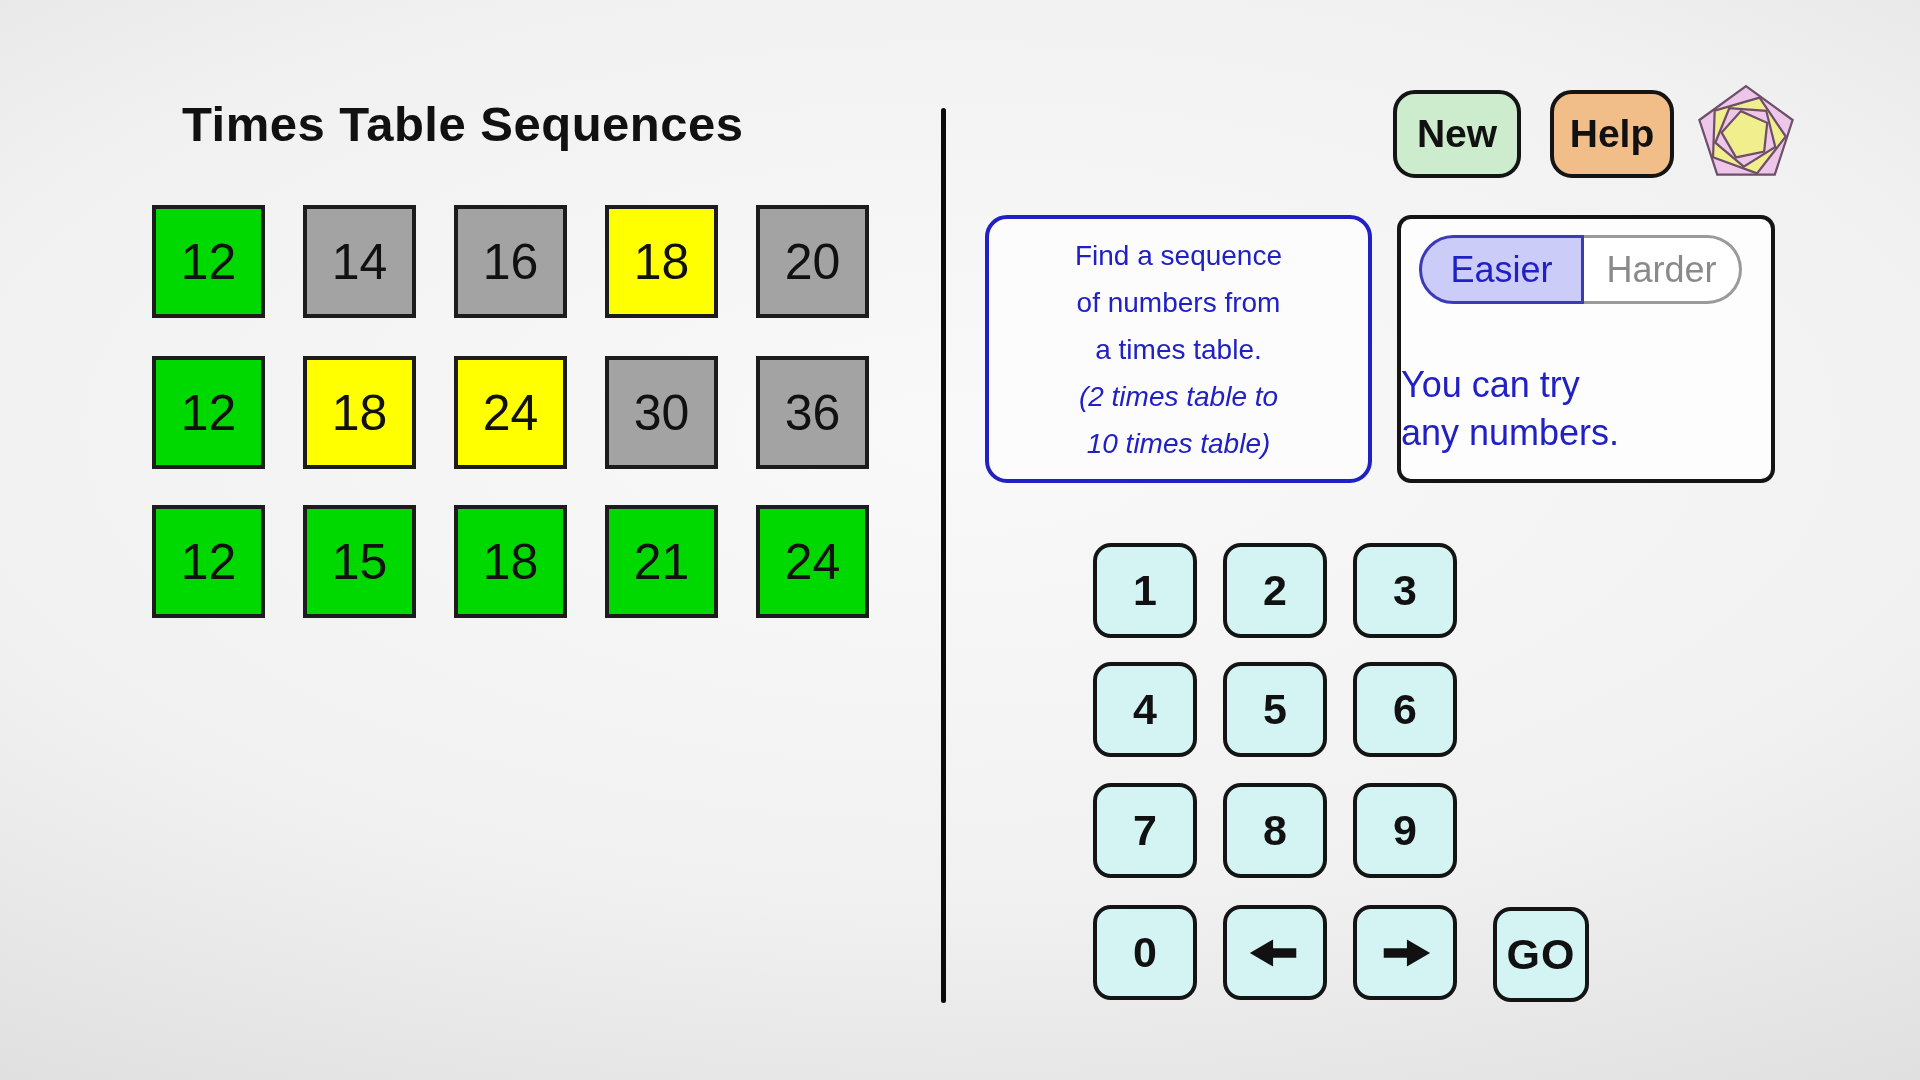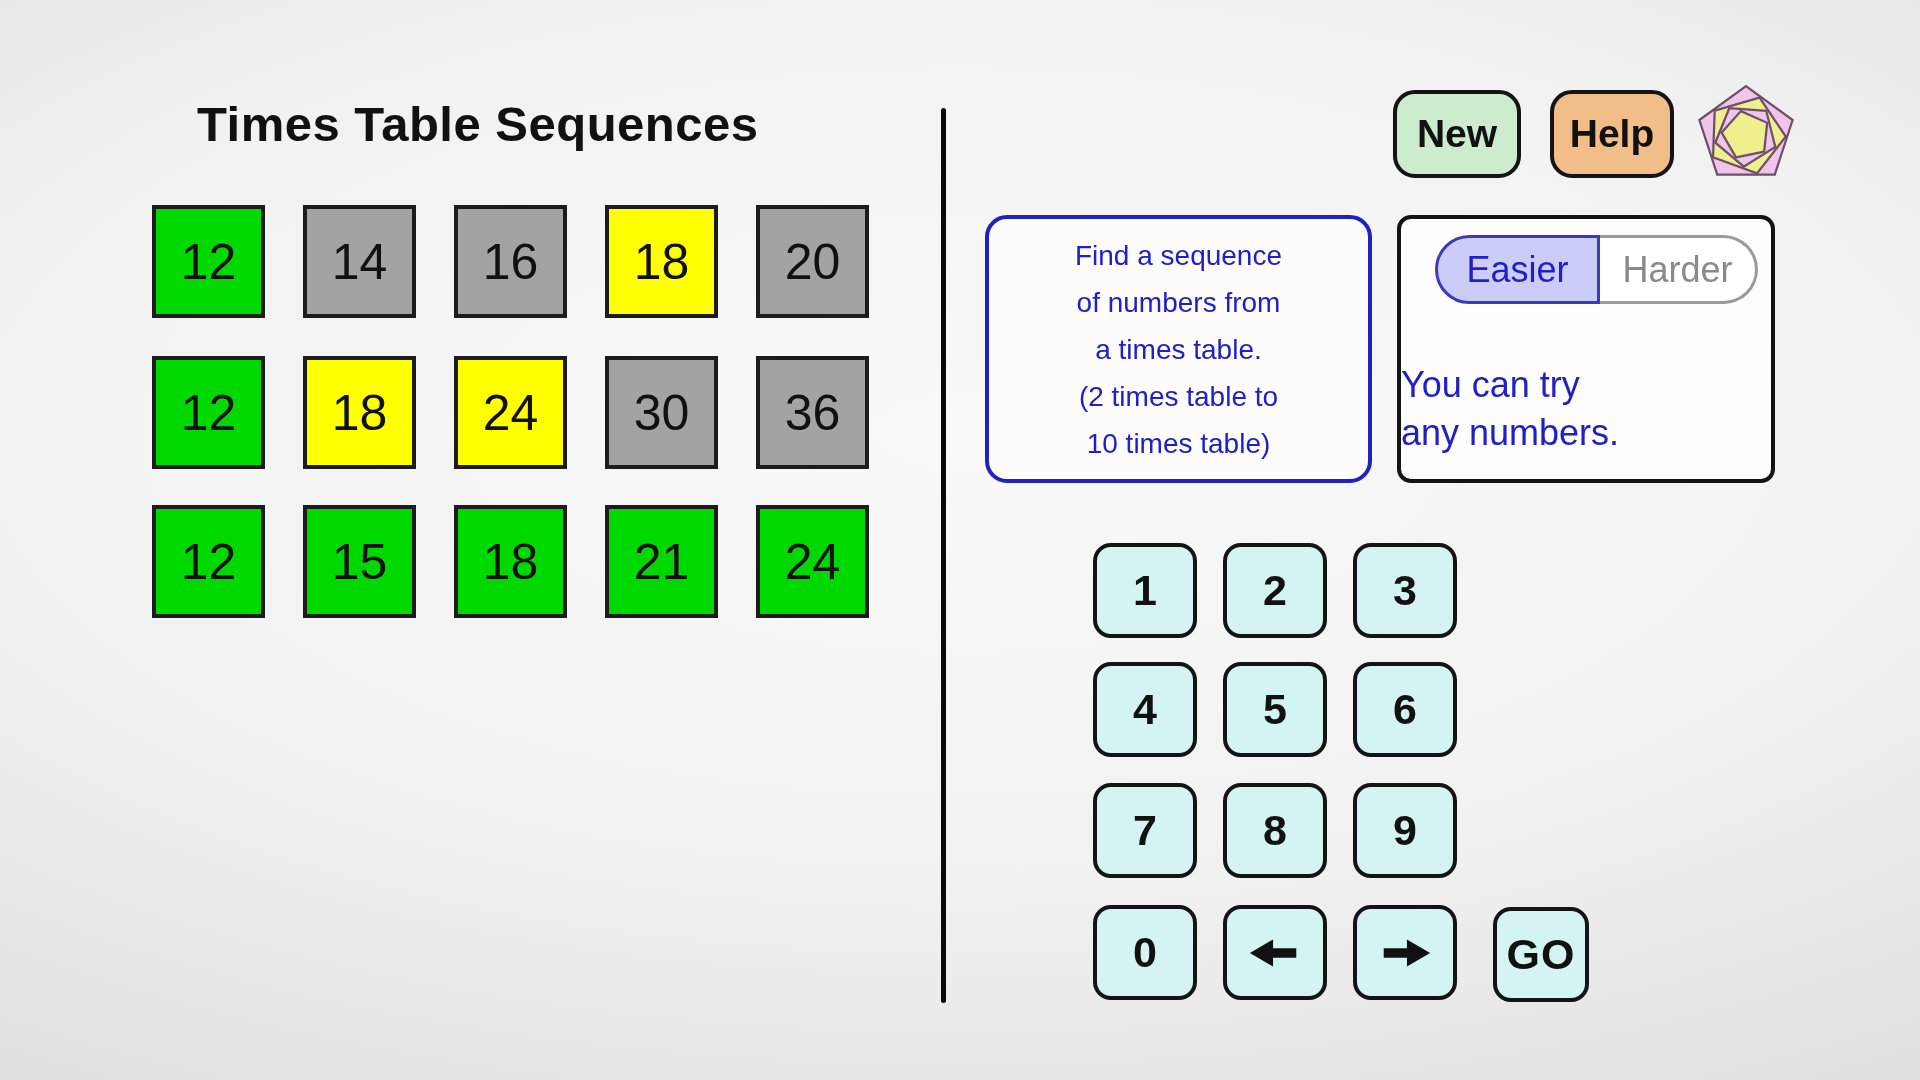--- a/index.html
+++ b/index.html
@@ -2,21 +2,21 @@
 <html style="--tile-green: #00d900; --tile-yellow: #ffff00; --tile-gray: #a3a3a3; --accent-blue: #2020c4; --easier-fill: #ccccf8; --easier-border: #3b3bba; --harder-text: #8a8a8a; --keypad-fill: #d4f4f4; --new-fill: #cdeccd; --help-fill: #f1bd88;"><head>
 <meta charset="utf-8">
 <style>
   html,body{margin:0;padding:0;}
   body{font-family:"Liberation Sans", sans-serif; overflow:hidden;}
   .stage{
     position:relative; width:1920px; height:1080px; overflow:hidden;
     background:radial-gradient(120% 95% at 50% 40%, #f9f9f9 0%, #f1f1f1 45%, #e0e0e0 75%, #cbcbcb 100%);
   }
   .title{
-    position:absolute; left:197px; top:96px; margin:0;
+    position:absolute; left:182px; top:96px; margin:0;
     font-size:49px; font-weight:bold; color:#111; letter-spacing:0.5px;
   }
   
   .tile{
     position:absolute; width:113px; height:113px; box-sizing:border-box;
     border:4px solid #1c1c1c; display:flex; align-items:center; justify-content:center;
     font-size:50px; color:#111; cursor:pointer;
   }
   .tile[data-color="green"]{background:var(--tile-green);}
   .tile[data-color="yellow"]{background:var(--tile-yellow);}
@@ -35,27 +35,27 @@
   .hbtn.new{left:1380px; width:128px; background:var(--new-fill);}
   .hbtn.help{left:1537px; width:124px; background:var(--help-fill);}
   .logo{position:absolute; left:1695px; top:80px; width:102px; height:102px; cursor:pointer;}
   
   .instruction-box{
     position:absolute; left:985px; top:215px; width:387px; height:268px; box-sizing:border-box;
     border:4px solid var(--accent-blue); border-radius:22px; background:#fcfcfc;
     display:flex; flex-direction:column; align-items:center; justify-content:center;
     color:var(--accent-blue); font-size:28px; line-height:47px; text-align:center;
   }
-  .iline.italic{}
+  .iline.italic{font-style:italic;}
   
   .difficulty-box{
     position:absolute; left:1397px; top:215px; width:378px; height:268px; box-sizing:border-box;
     border:4px solid #141414; border-radius:14px; background:#fdfdfd;
   }
-  .pill{position:absolute; left:34px; top:16px; display:flex; height:69px;}
+  .pill{position:absolute; left:18px; top:16px; display:flex; height:69px;}
   .seg{box-sizing:border-box; height:69px; display:flex; align-items:center; justify-content:center; font-size:36px; cursor:pointer;}
   .seg.easier{
     width:165px; background:var(--easier-fill); border:3px solid var(--easier-border);
     border-radius:35px 0 0 35px; color:var(--accent-blue);
   }
   .seg.harder{
     width:158px; background:#ffffff; border:3px solid #9a9a9a; border-left:none;
     border-radius:0 35px 35px 0; color:var(--harder-text);
   }
   .hint{

